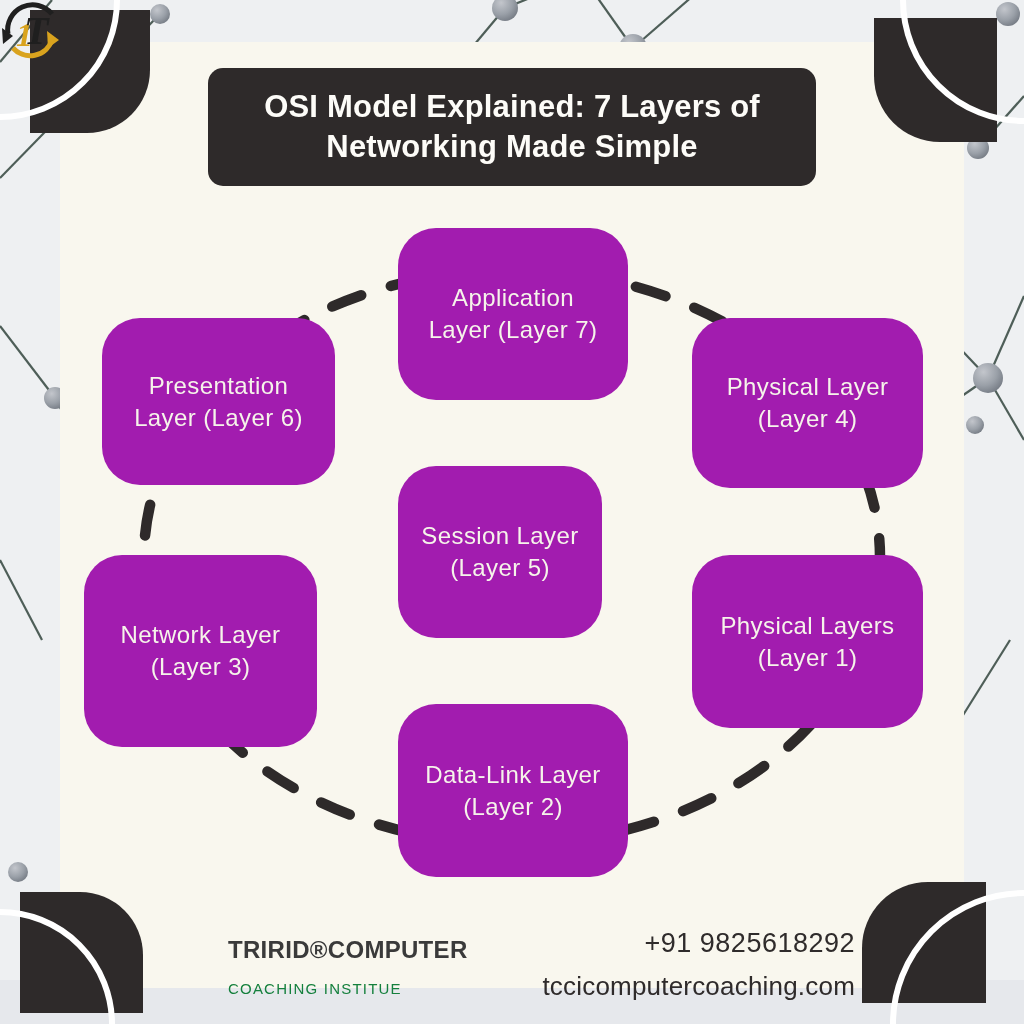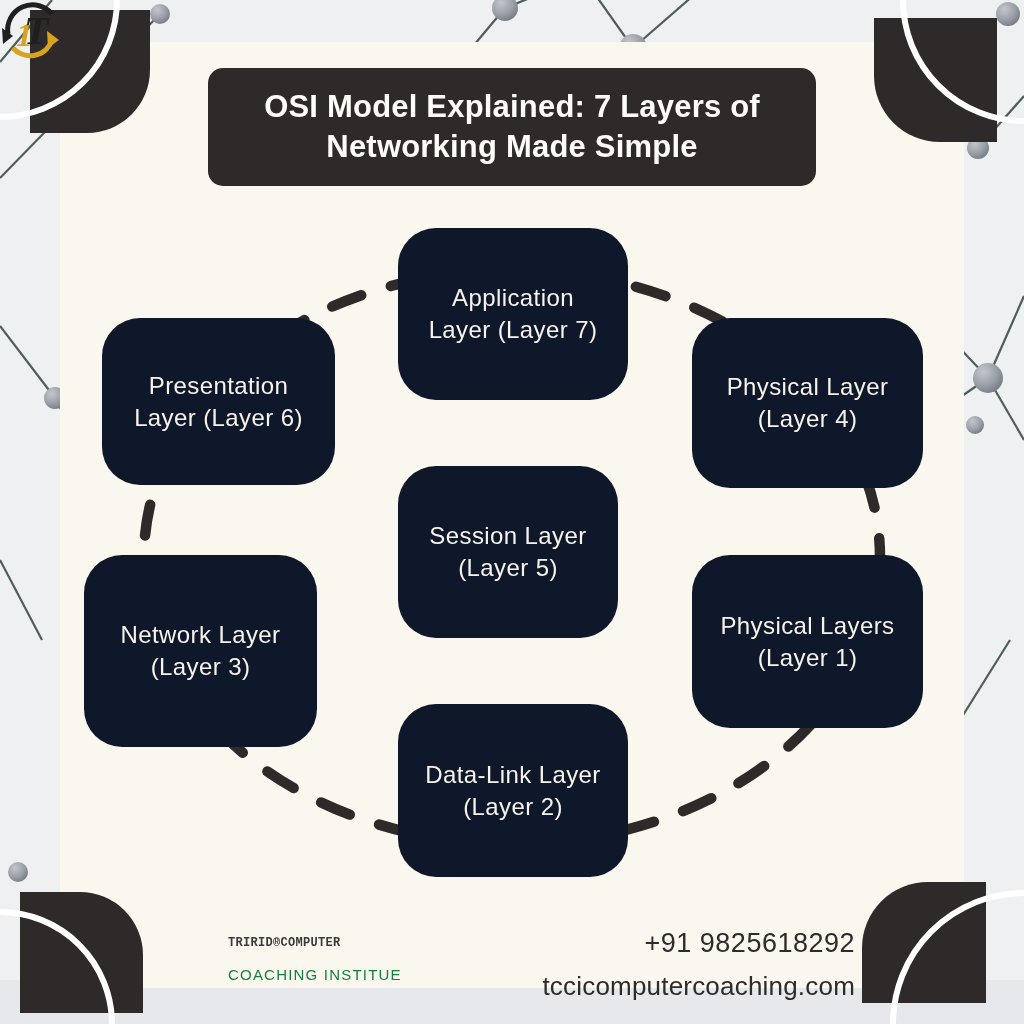--- a/index.html
+++ b/index.html
@@ -17,37 +17,37 @@
   
   .banner{
     position:absolute;left:208px;top:68px;width:608px;height:118px;
     background:#2e2a2a;border-radius:15px;
     display:flex;flex-direction:column;align-items:center;justify-content:center;
     color:#fdfcf8;font-weight:bold;font-size:31px;line-height:1.28;
     text-align:center;letter-spacing:.2px;
   }
   
   .layer-box{
-    position:absolute;background:#0f172a;border-radius:38px;
+    position:absolute;background:#a21caf;border-radius:38px;
     display:flex;flex-direction:column;align-items:center;justify-content:center;
     color:#f6f4ea;font-size:24px;font-weight:300;line-height:1.33;
     text-align:center;letter-spacing:.4px;
   }
   .lb-app  {left:398px;top:228px;width:230px;height:172px;}
   .lb-pres {left:102px;top:318px;width:233px;height:167px;}
   .lb-trans{left:692px;top:318px;width:231px;height:170px;}
-  .lb-sess {left:398px;top:466px;width:220px;height:172px;}
+  .lb-sess {left:398px;top:466px;width:204px;height:172px;}
   .lb-net  {left:84px;top:555px;width:233px;height:192px;}
   .lb-phys {left:692px;top:555px;width:231px;height:173px;}
   .lb-dlink{left:398px;top:704px;width:230px;height:173px;}
   
   .brand{
     position:absolute;left:228px;top:936px;
   }
-  .brand .name{font-size:12px;font-weight:bold;color:#3a3a3a;letter-spacing:.3px;font-family:Liberation Mono, monospace;}
+  .brand .name{font-size:24px;font-weight:bold;color:#3a3a3a;letter-spacing:.3px;}
   .brand .sub{font-size:15px;color:#15803d;letter-spacing:1.2px;margin-top:16px;}
   .contacts{
     position:absolute;right:169px;top:928px;text-align:right;color:#2f2b2b;
   }
   .contacts .phone{font-size:27px;letter-spacing:.5px;}
   .contacts .site{font-size:26px;font-weight:normal;margin-top:12px;letter-spacing:.2px;}
   .logo-icon{position:absolute;left:156px;top:928px;width:64px;height:60px;}
 </style>
 </head>
 <body>

